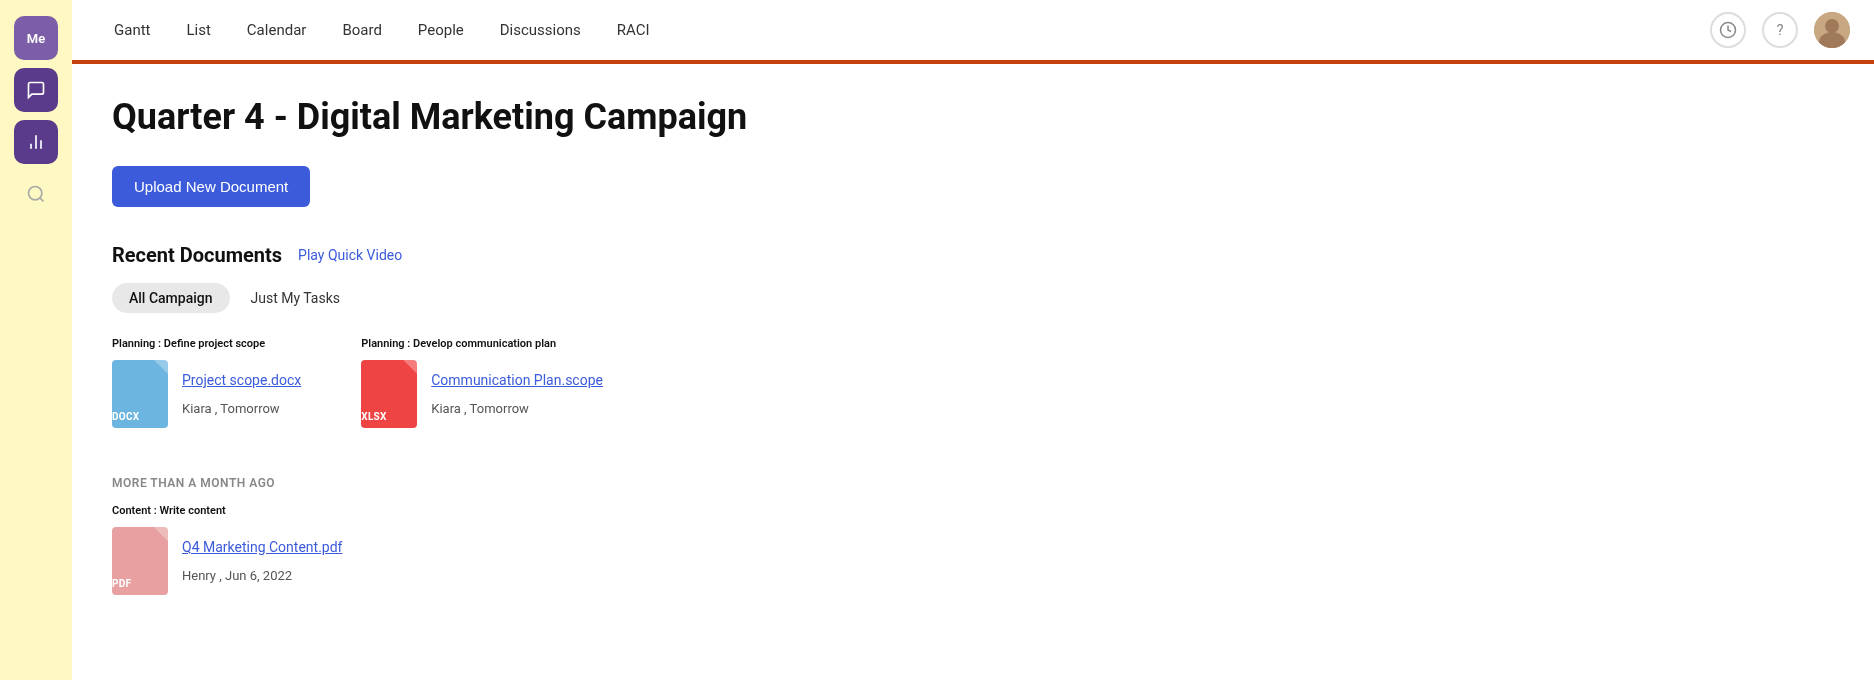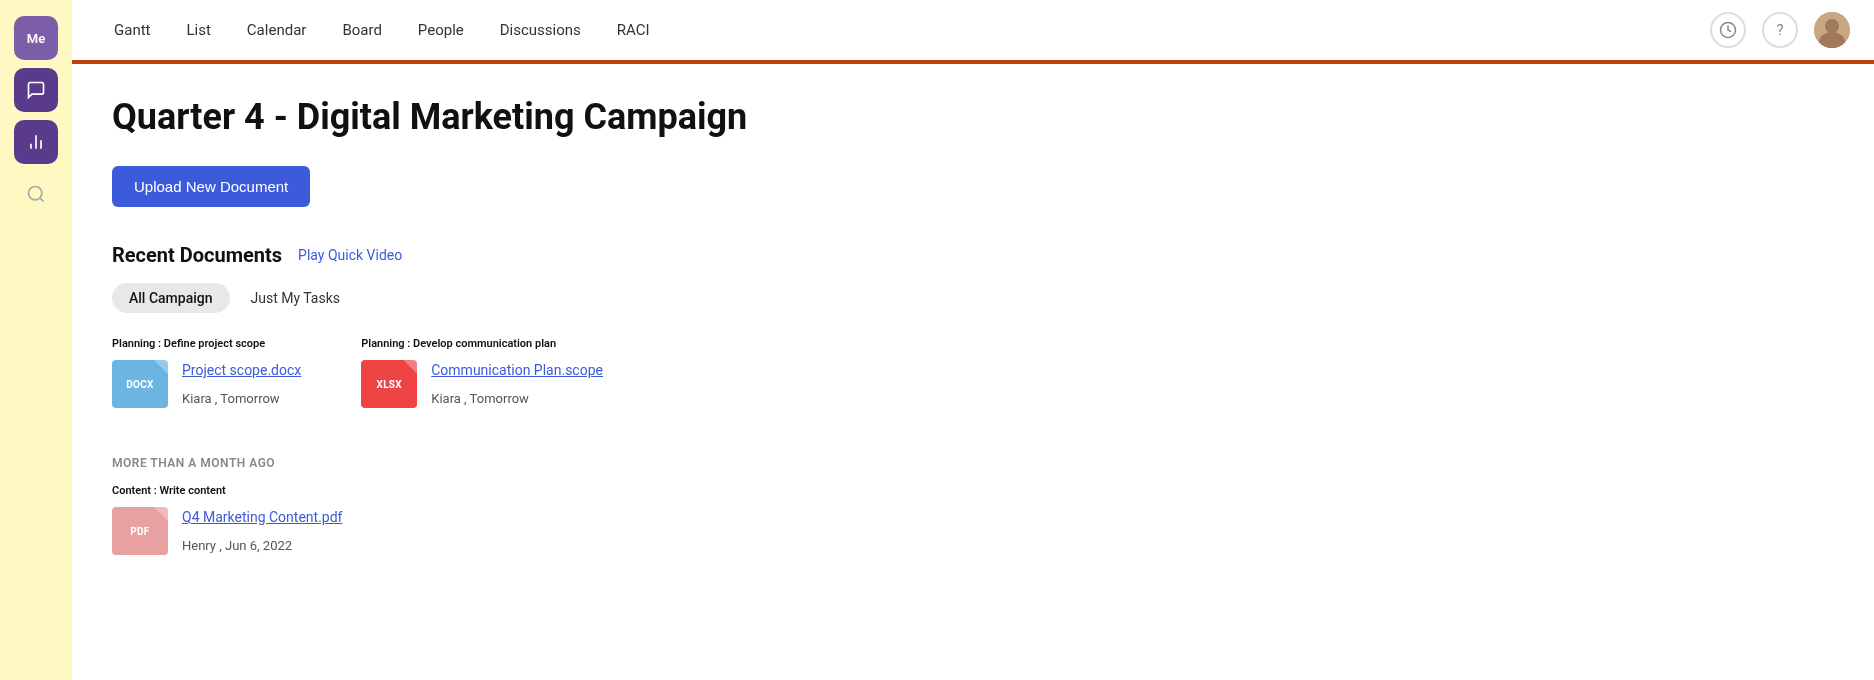--- a/index.html
+++ b/index.html
@@ -197,27 +197,27 @@
       color: #111;
       margin-bottom: 10px;
     }
     .doc-item {
       display: flex;
       align-items: center;
       gap: 14px;
     }
     .file-icon {
       width: 56px;
-      height: 48px;
+      height: 68px;
       border-radius: 4px;
       display: flex;
       flex-direction: column;
-      align-items: center;
+      align-items: flex-start;
       justify-content: flex-end;
-      padding-bottom: 18px;
+      padding-bottom: 6px;
       position: relative;
       flex-shrink: 0;
     }
     .file-icon::before {
       content: '';
       position: absolute;
       top: 0;
       right: 0;
       width: 14px;
       height: 14px;

